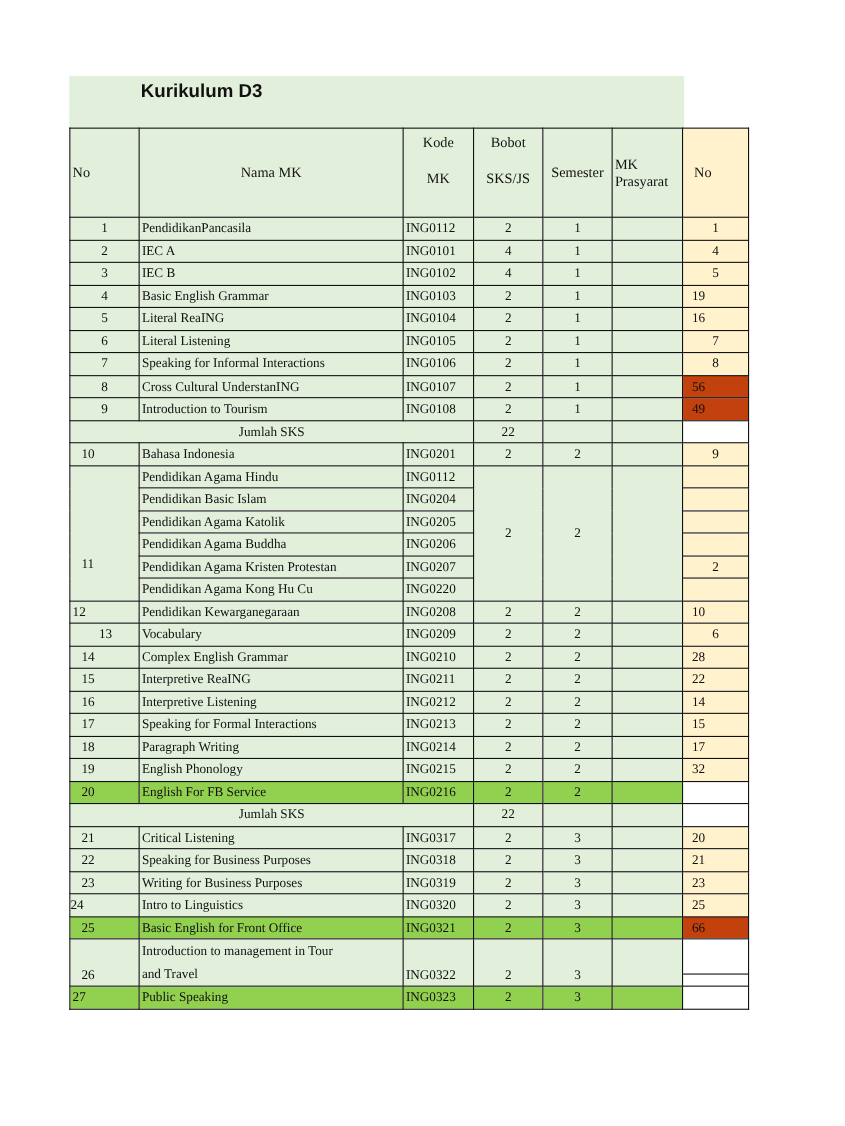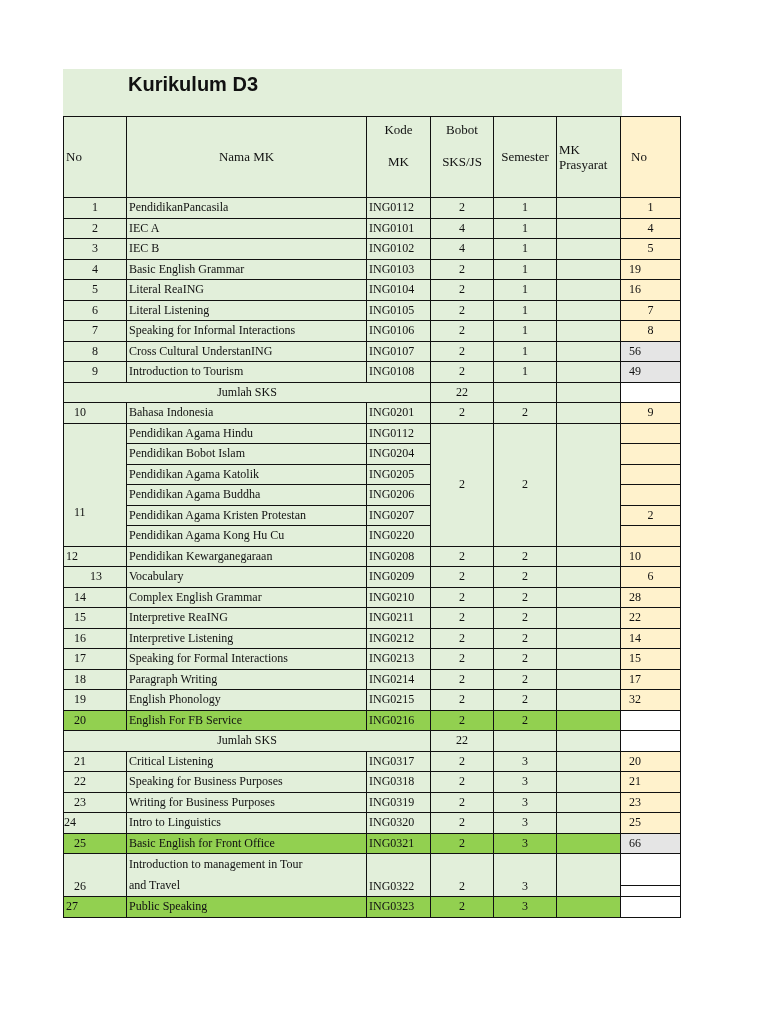--- a/index.html
+++ b/index.html
@@ -1,25 +1,25 @@
 <!DOCTYPE html>
 <html><head>
 <meta charset="utf-8">
 <style>
   html, body { margin:0; padding:0; background:#ffffff; }
   body { width:768px; height:1024px; position:relative; overflow:hidden;
          font-family:"Liberation Serif", "DejaVu Serif", serif; color:#111; }
   .title-band { position:absolute; left:63px; top:69px; width:559px; height:48px; background:#e2efda; }
   .title { position:absolute; left:128px; top:73px; font-family:"Liberation Sans","DejaVu Sans",sans-serif;
-           font-weight:bold; font-size:20px; color:#111; }
+           font-weight:bold; font-size:17px; color:#111; }
   table.grid { position:absolute; left:63px; top:116px; border-collapse:collapse; table-layout:fixed; }
   table.grid td { border:1.5px solid #111; padding:0 2px; font-size:12px; height:19.5px; white-space:nowrap;
                   background:#e2efda; overflow:hidden; }
   table.grid td.no-col { background:#fff2cc; }
-  table.grid td.no-blue { background:#e5e5e5; }
+  table.grid td.no-blue { background:#c2410c; }
   table.grid td.no-white { background:#ffffff; }
   tr.hl td.main { background:#92d050; }
   td.c { text-align:center; }
   td.l { text-align:left; }
   tr.head td { height:80px; vertical-align:middle; font-size:13px; }
   .head-two { display:flex; flex-direction:column; justify-content:space-between; height:74px; align-items:center; }
   .head-two span:first-child { margin-top:2px; }
   .head-two span:last-child { margin-bottom:24px; }
   tr.wrap td { height:40px; }
 </style>
@@ -162,21 +162,21 @@
   <tr>
         <td rowspan="6" class="l" style="padding-left:10px;vertical-align:bottom;padding-bottom:26px">11</td>
         <td class="l">Pendidikan Agama Hindu</td>
         <td class="l">ING0112</td>
         <td rowspan="6" class="c">2</td>
         <td rowspan="6" class="c">2</td>
         <td rowspan="6"></td>
         <td class="no-col"></td>
       </tr>
   <tr>
-        <td class="l">Pendidikan Bobot Islam</td>
+        <td class="l">Pendidikan Basic Islam</td>
         <td class="l">ING0204</td>
         <td class="no-col"></td>
       </tr>
   <tr>
         <td class="l">Pendidikan Agama Katolik</td>
         <td class="l">ING0205</td>
         <td class="no-col"></td>
       </tr>
   <tr>
         <td class="l">Pendidikan Agama Buddha</td>

